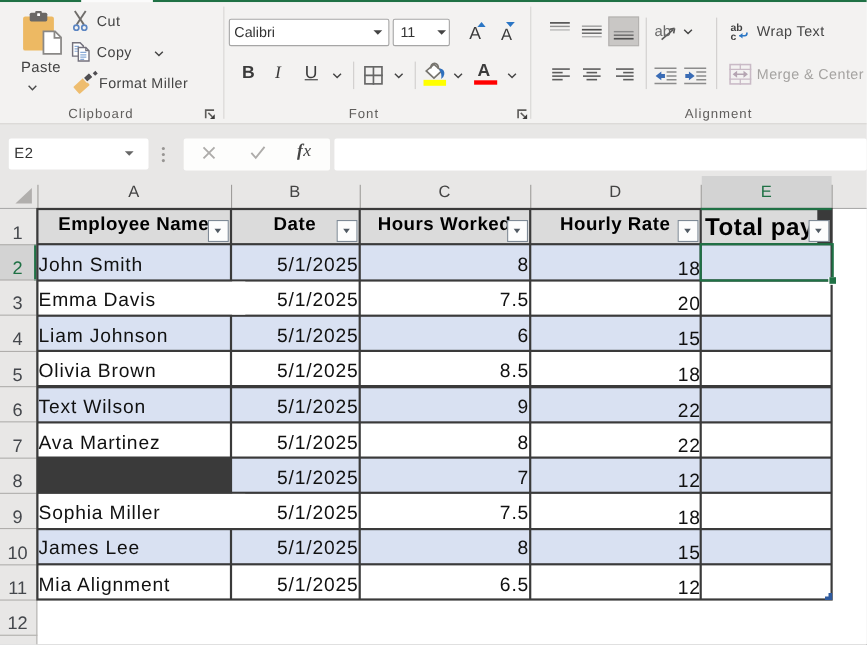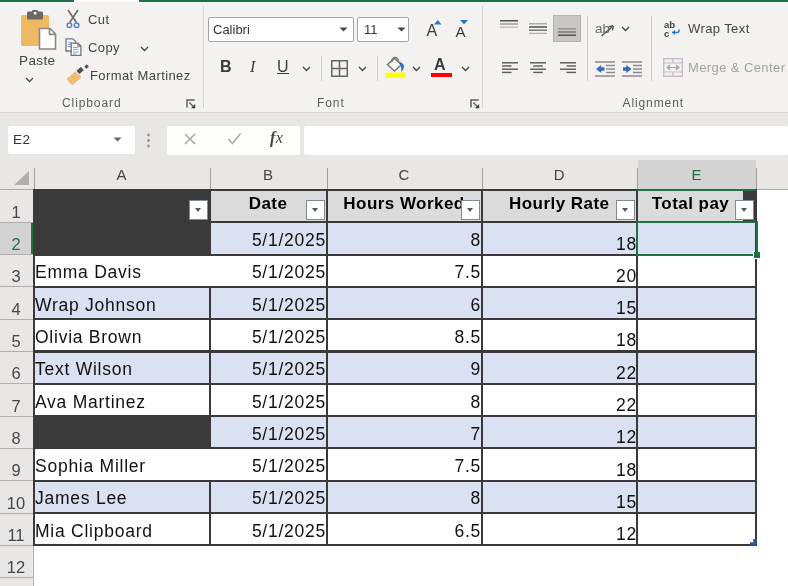--- a/index.html
+++ b/index.html
@@ -58,21 +58,21 @@
 </svg>
 <div class="rtext" style="left:88px;top:38px">Copy</div>
 <svg style="left:140px;top:44px" width="9" height="6" viewBox="0 0 9 6">
 <path d="M1 1 L4.5 4.5 L8 1" fill="none" stroke="#444" stroke-width="1.3"></path>
       </svg>
 <svg style="left:64.5px;top:60px" width="26" height="24" viewBox="0 0 26 24">
 <rect x="2.8" y="11.8" width="12.6" height="8.6" rx="0.8" transform="rotate(-42 9.1 16.1)" fill="#eebd6f"></rect>
 <rect x="11.5" y="5.6" width="7.2" height="5.6" rx="0.8" transform="rotate(-42 15.1 8.4)" fill="#4f4e52" stroke="#f3f2f1" stroke-width="1.2"></rect>
 <rect x="20" y="3" width="3.2" height="3.2" transform="rotate(-42 21.6 4.6)" fill="#4f4e52"></rect>
 </svg>
-<div class="rtext" style="left:90px;top:66px">Format Martinez</div>
+<div class="rtext" style="left:90px;top:66px">Format Miller</div>
 <div class="rlabel" style="left:62px;top:93.5px">Clipboard</div>
 <svg style="left:186px;top:97px" width="10" height="10" viewBox="0 0 10 10">
 <path d="M1 8.6 V1.1 H8.6" stroke="#5f5d5b" stroke-width="1.5" fill="none"></path>
 <path d="M3.4 3.6 L7 7.2" stroke="#5f5d5b" stroke-width="1.4"></path>
 <path d="M9.2 9.2 L9.2 4.9 L4.9 9.2 z" fill="#3b3a39"></path>
 </svg>
 <div class="combo" style="left:208px;top:15px;width:146px;height:25px;line-height:23px;padding-left:4px">Calibri</div>
 <svg style="left:339px;top:25px" width="9" height="6" viewBox="0 0 9 6">
 <path d="M0.5 0.5 L4.5 4.5 L8.5 0.5" fill="#444"></path>
       </svg>
@@ -252,31 +252,37 @@
 <div class="abs" style="left:0;top:290.2px;width:33.5px;height:1px;background:#b0aeac"></div>
 <div class="abs" style="left:0;top:302.5px;width:32px;height:20px;line-height:20px;text-align:center;font-size:16.5px;color:#44474c">10</div>
 <div class="abs" style="left:0;top:322.5px;width:33.5px;height:1px;background:#b0aeac"></div>
 <div class="abs" style="left:0;top:334.8px;width:32px;height:20px;line-height:20px;text-align:center;font-size:16.5px;color:#44474c">11</div>
 <div class="abs" style="left:0;top:354.8px;width:33.5px;height:1px;background:#b0aeac"></div>
 <div class="abs" style="left:0;top:367.1px;width:32px;height:20px;line-height:20px;text-align:center;font-size:16.5px;color:#44474c">12</div>
 <div class="abs" style="left:0;top:387.1px;width:33.5px;height:1px;background:#b0aeac"></div>
 <div class="abs" style="left:33px;top:0;width:1px;height:396px;background:#b4b2b0"></div>
 </div>
 <div class="abs" style="left:32.5px;top:189.0px;width:724.5px;height:357.3px;background:#3a3a3a">
+<div class="cell" style="left:2.0px;top:2.0px;width:174.0px;height:30.3px;background:#dbdbdb;font-weight:bold;text-align:center;color:#000;font-size:17px;letter-spacing:0.45px;">
+        <div style="padding-top:3px">Employee Name</div>
+      </div>
 <div class="cell" style="left:178.0px;top:2.0px;width:115.0px;height:30.3px;background:#dbdbdb;font-weight:bold;text-align:center;color:#000;font-size:17px;letter-spacing:0.45px;">
         <div style="padding-top:3px">Date</div>
       </div>
 <div class="cell" style="left:295.0px;top:2.0px;width:153.0px;height:30.3px;background:#dbdbdb;font-weight:bold;text-align:center;color:#000;font-size:17px;letter-spacing:0.45px;">
         <div style="padding-top:3px">Hours Worked</div>
       </div>
 <div class="cell" style="left:450.0px;top:2.0px;width:153.5px;height:30.3px;background:#dbdbdb;font-weight:bold;text-align:center;color:#000;font-size:17px;letter-spacing:0.45px;">
         <div style="padding-top:3px">Hourly Rate</div>
       </div>
-<div class="cell" style="left:605.5px;top:2.0px;width:105px;height:30.3px;background:#dbdbdb;font-weight:bold;text-align:center;color:#000;font-size:17px;letter-spacing:0.45px;">
+<div class="cell" style="left:605.5px;top:2.0px;width:105px;height:30.3px;background:#dbdbdb;font-weight:bold;text-align:center;color:#000;font-size:22px;letter-spacing:0.45px;">
         <div style="padding-top:3px">Total pay</div>
+      </div>
+<div class="cell" style="left:2.0px;top:34.3px;width:174.0px;height:30.3px;background:#d9e1f2;">
+        <div style="position:absolute;left:0.5px;bottom:2.5px">John Smith</div>
       </div>
 <div class="cell" style="left:178.0px;top:34.3px;width:115.0px;height:30.3px;background:#d9e1f2;">
         <div style="position:absolute;right:-0.5px;bottom:2.5px">5/1/2025</div>
       </div>
 <div class="cell" style="left:295.0px;top:34.3px;width:153.0px;height:30.3px;background:#d9e1f2;">
         <div style="position:absolute;right:-0.5px;bottom:2.5px">8</div>
       </div>
 <div class="cell" style="left:450.0px;top:34.3px;width:153.5px;height:30.3px;background:#d9e1f2;">
         <div style="position:absolute;right:-1px;bottom:-1px">18</div>
       </div>
@@ -288,21 +294,21 @@
         <div style="position:absolute;right:-0.5px;bottom:2.5px">5/1/2025</div>
       </div>
 <div class="cell" style="left:295.0px;top:66.6px;width:153.0px;height:30.3px;background:#fff;">
         <div style="position:absolute;right:-0.5px;bottom:2.5px">7.5</div>
       </div>
 <div class="cell" style="left:450.0px;top:66.6px;width:153.5px;height:30.3px;background:#fff;">
         <div style="position:absolute;right:-1px;bottom:-1px">20</div>
       </div>
 <div class="cell" style="left:605.5px;top:66.6px;width:117.0px;height:30.3px;background:#fff;"></div>
 <div class="cell" style="left:2.0px;top:98.9px;width:174.0px;height:30.3px;background:#d9e1f2;">
-        <div style="position:absolute;left:0.5px;bottom:2.5px">Wrap Johnson</div>
+        <div style="position:absolute;left:0.5px;bottom:2.5px">Liam Johnson</div>
       </div>
 <div class="cell" style="left:178.0px;top:98.9px;width:115.0px;height:30.3px;background:#d9e1f2;">
         <div style="position:absolute;right:-0.5px;bottom:2.5px">5/1/2025</div>
       </div>
 <div class="cell" style="left:295.0px;top:98.9px;width:153.0px;height:30.3px;background:#d9e1f2;">
         <div style="position:absolute;right:-0.5px;bottom:2.5px">6</div>
       </div>
 <div class="cell" style="left:450.0px;top:98.9px;width:153.5px;height:30.3px;background:#d9e1f2;">
         <div style="position:absolute;right:-1px;bottom:-1px">15</div>
       </div>
@@ -376,21 +382,21 @@
         <div style="position:absolute;right:-0.5px;bottom:2.5px">5/1/2025</div>
       </div>
 <div class="cell" style="left:295.0px;top:292.7px;width:153.0px;height:30.3px;background:#d9e1f2;">
         <div style="position:absolute;right:-0.5px;bottom:2.5px">8</div>
       </div>
 <div class="cell" style="left:450.0px;top:292.7px;width:153.5px;height:30.3px;background:#d9e1f2;">
         <div style="position:absolute;right:-1px;bottom:-1px">15</div>
       </div>
 <div class="cell" style="left:605.5px;top:292.7px;width:117.0px;height:30.3px;background:#d9e1f2;"></div>
 <div class="cell" style="left:2.0px;top:325.0px;width:174.0px;height:30.3px;background:#fff;">
-        <div style="position:absolute;left:0.5px;bottom:2.5px">Mia Clipboard</div>
+        <div style="position:absolute;left:0.5px;bottom:2.5px">Mia Alignment</div>
       </div>
 <div class="cell" style="left:178.0px;top:325.0px;width:115.0px;height:30.3px;background:#fff;">
         <div style="position:absolute;right:-0.5px;bottom:2.5px">5/1/2025</div>
       </div>
 <div class="cell" style="left:295.0px;top:325.0px;width:153.0px;height:30.3px;background:#fff;">
         <div style="position:absolute;right:-0.5px;bottom:2.5px">6.5</div>
       </div>
 <div class="cell" style="left:450.0px;top:325.0px;width:153.5px;height:30.3px;background:#fff;">
         <div style="position:absolute;right:-1px;bottom:-1px">12</div>
       </div>

